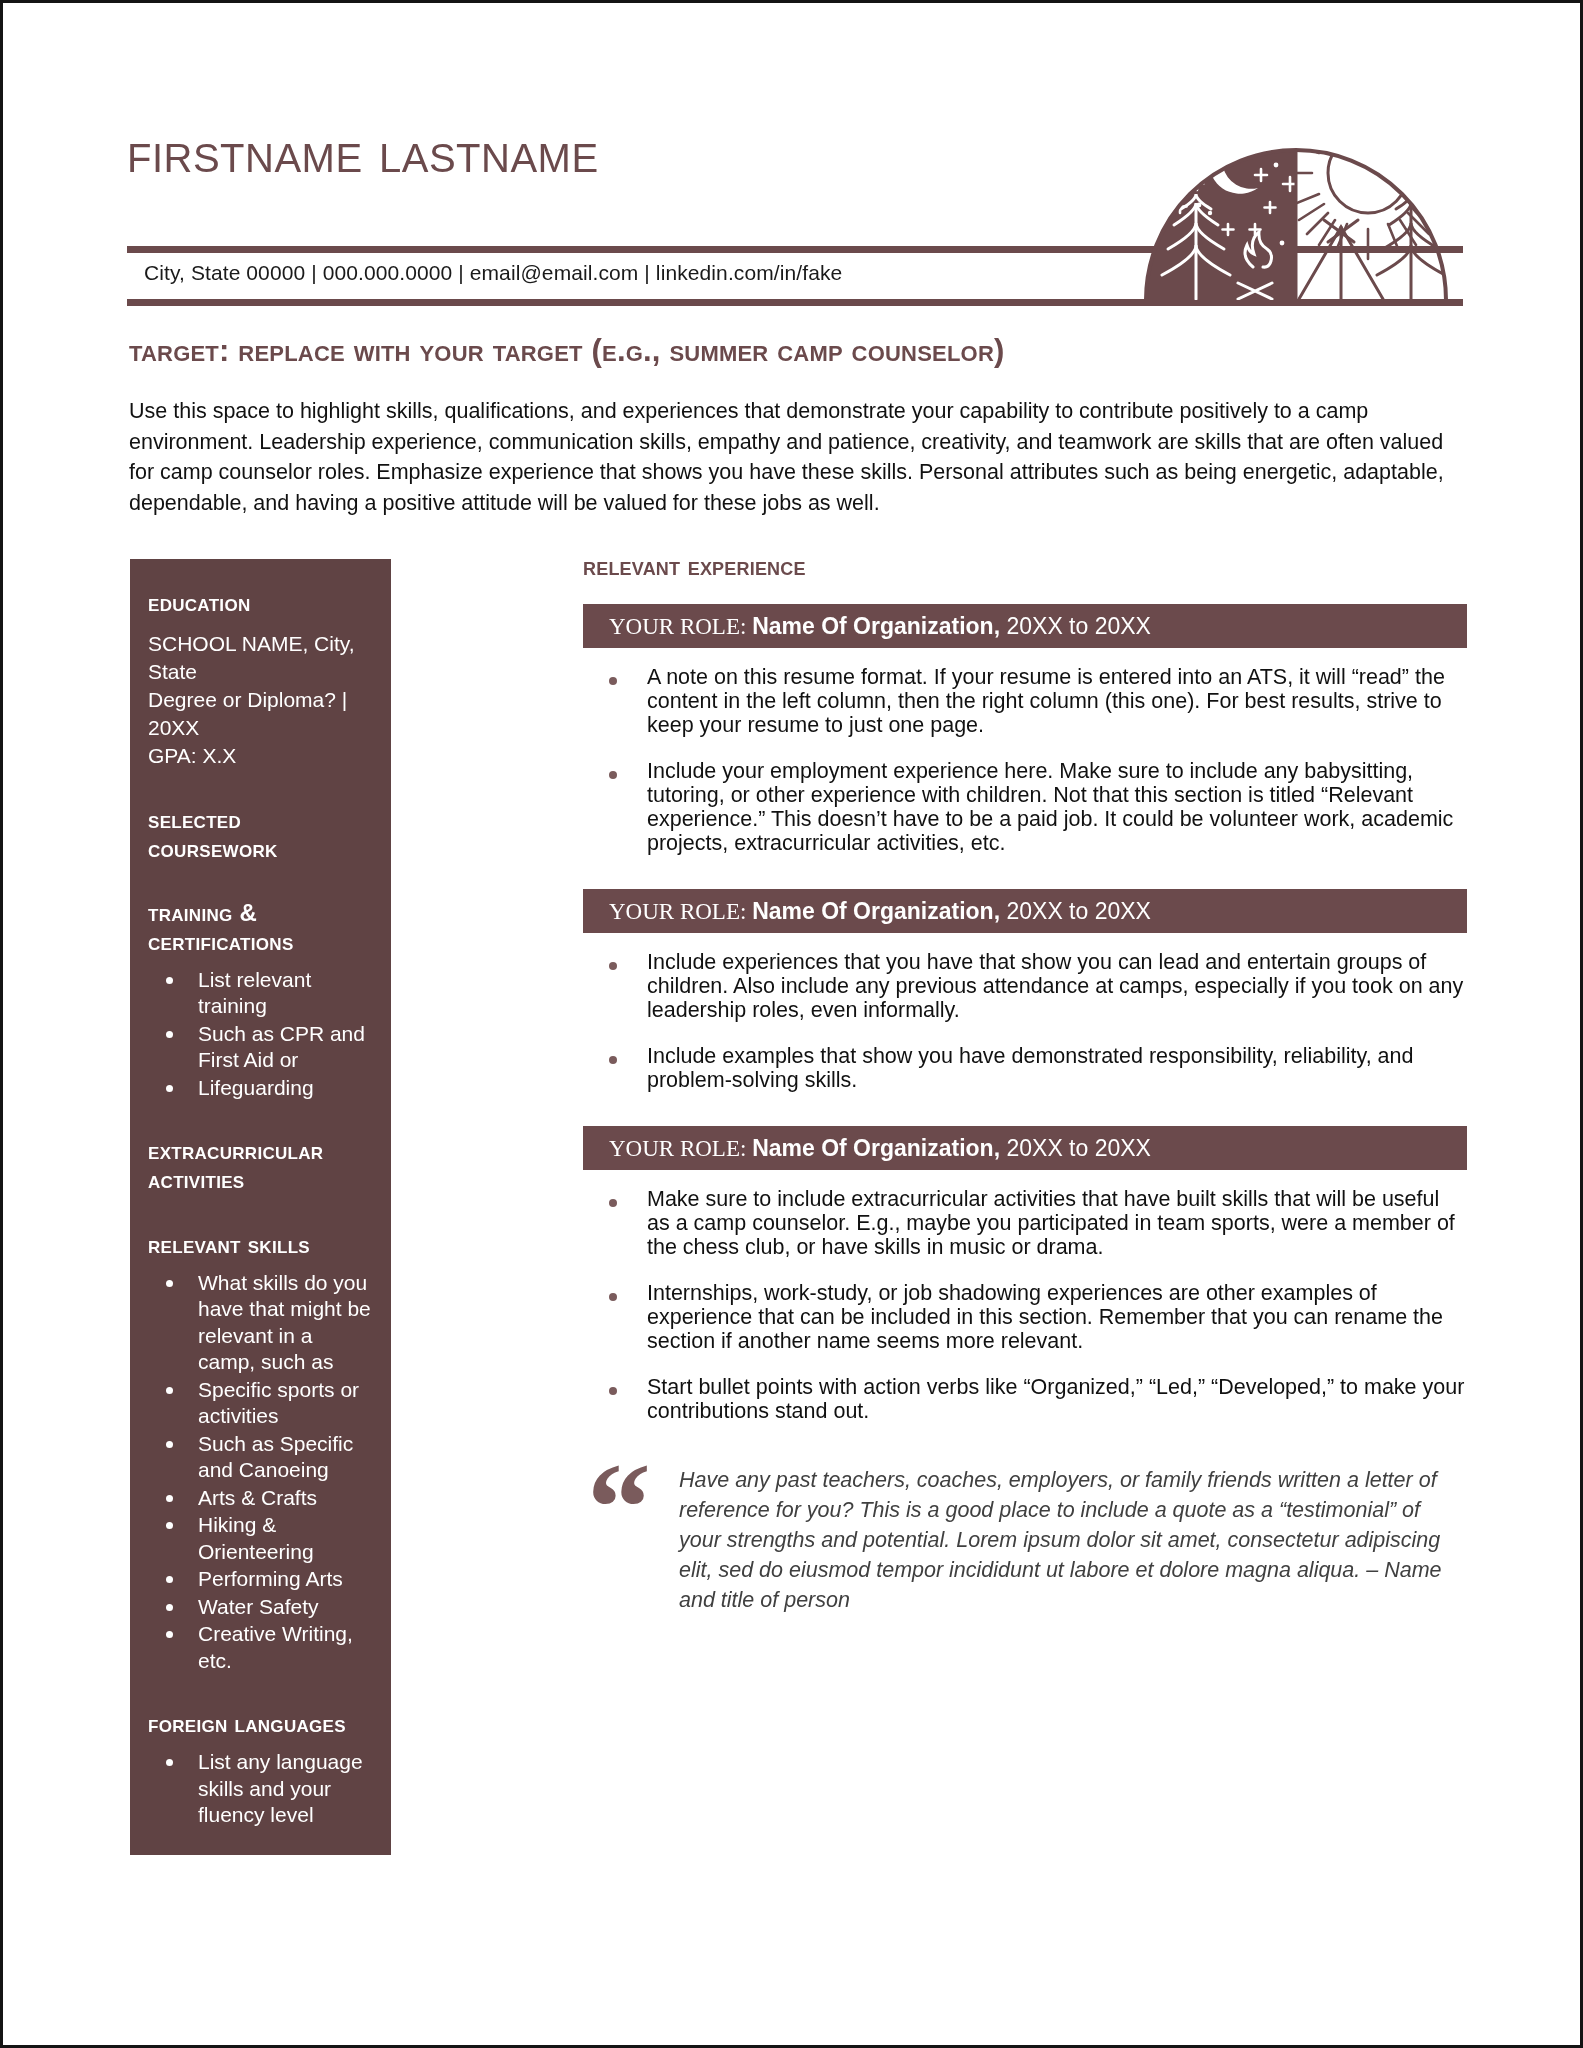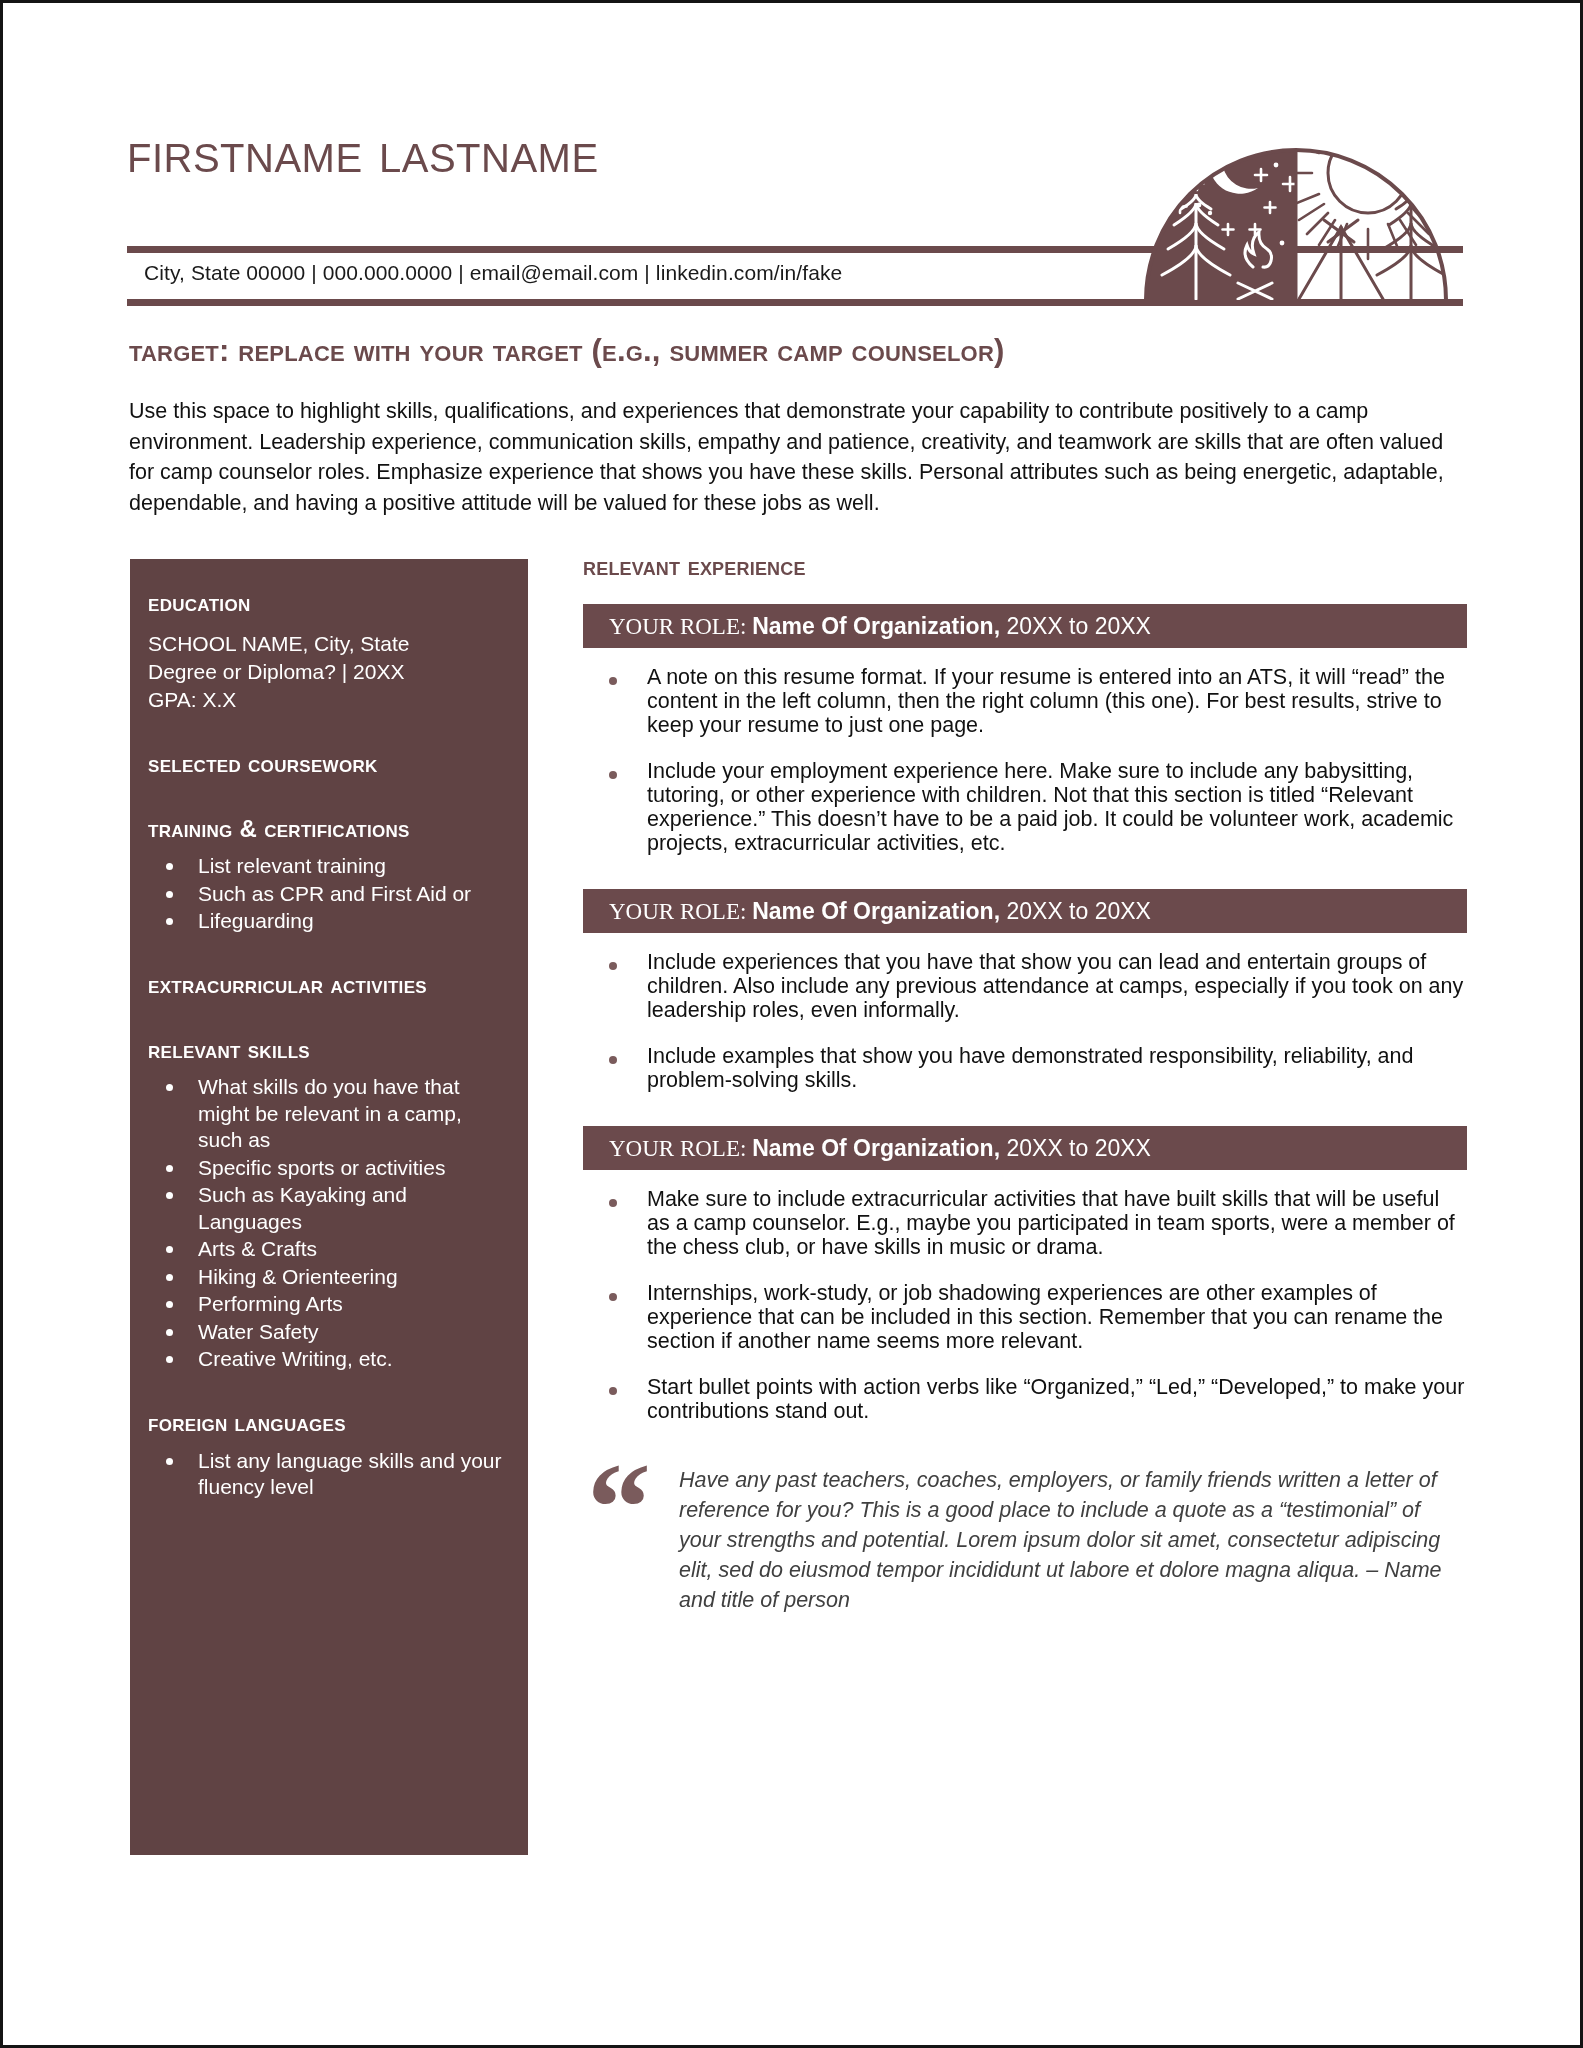--- a/index.html
+++ b/index.html
@@ -99,21 +99,21 @@
     line-height: 30.5px;
     color: #111111;
     text-align: left;
   }
 
   
   .sidebar {
     position: absolute;
     left: 127px;
     top: 556px;
-    width: 398px;
+    width: 261px;
     height: 1296px;
     background: #604344;
     color: #ffffff;
     box-sizing: border-box;
     padding: 30px 18px 26px 18px;
   }
   .side-h {
     font-size: 24px;
     font-weight: 700;
     font-variant: small-caps;
@@ -375,21 +375,21 @@
         <li>Such as CPR and First Aid or</li>
         <li>Lifeguarding</li>
       </ul>
 
       <h2 class="side-h sp">Extracurricular Activities</h2>
 
       <h2 class="side-h sp">Relevant Skills</h2>
       <ul class="side-ul">
         <li>What skills do you have that might be relevant in a camp, such as</li>
         <li>Specific sports or activities</li>
-        <li>Such as Kayaking and Languages</li>
+        <li>Such as Specific and Canoeing</li>
         <li>Arts &amp; Crafts</li>
         <li>Hiking &amp; Orienteering</li>
         <li>Performing Arts</li>
         <li>Water Safety</li>
         <li>Creative Writing, etc.</li>
       </ul>
 
       <h2 class="side-h sp">Foreign Languages</h2>
       <ul class="side-ul">
         <li>List any language skills and your fluency level</li>

